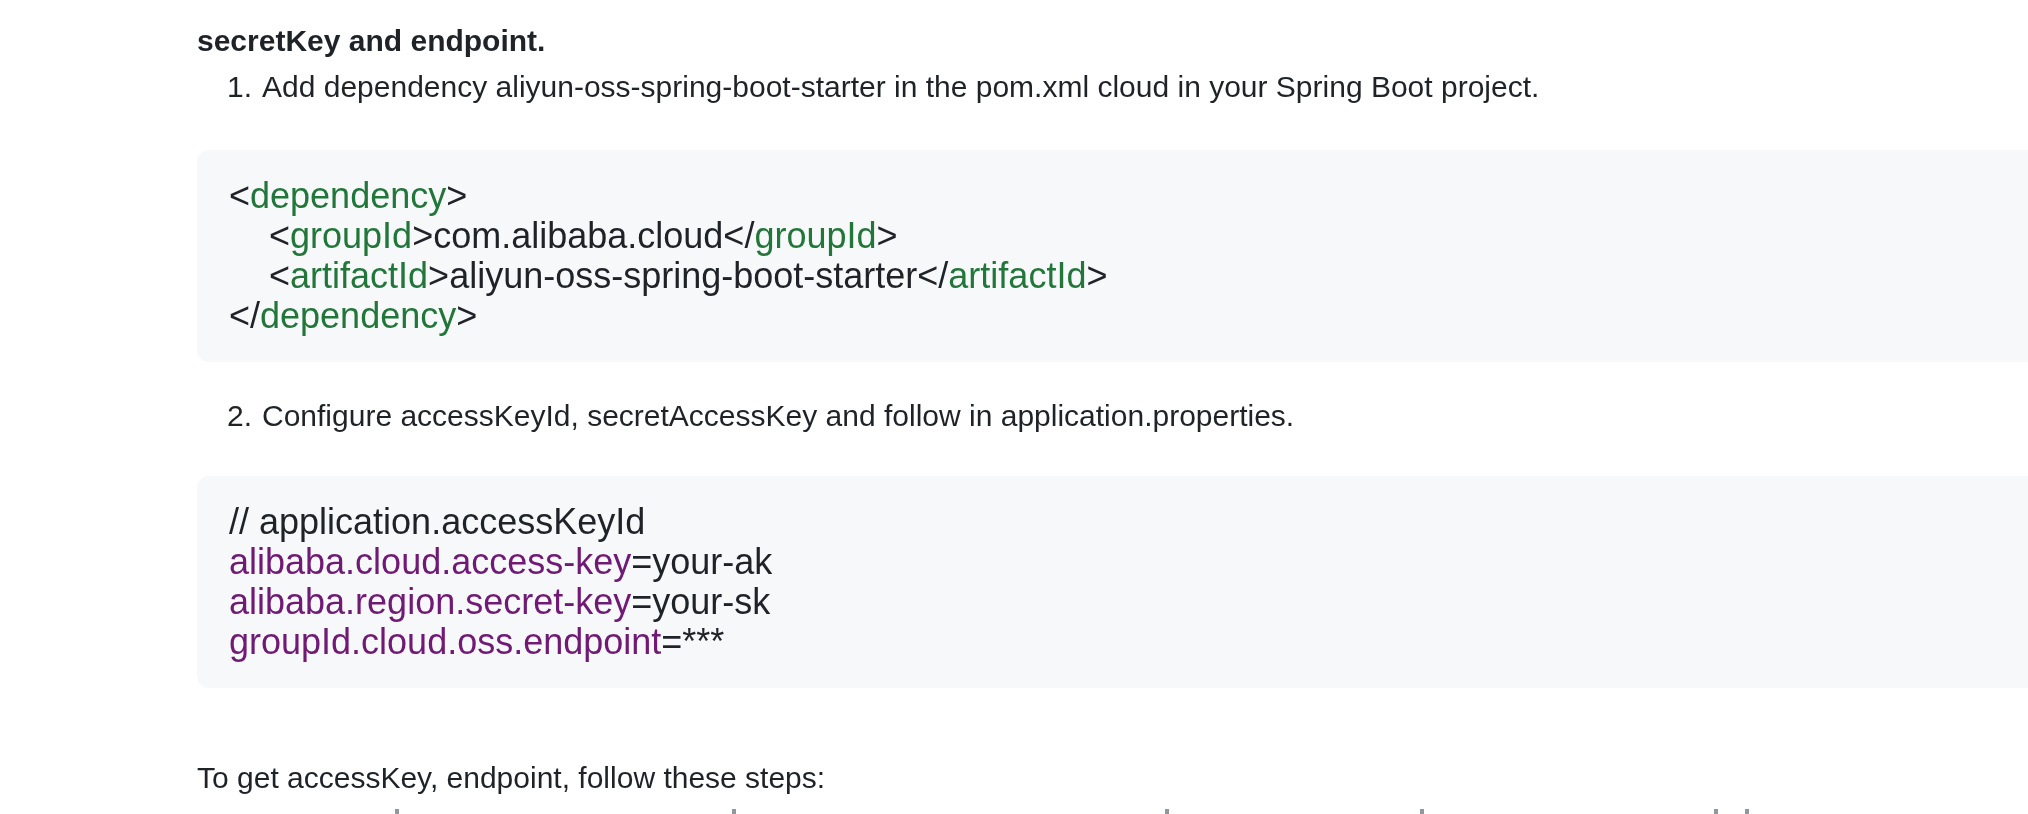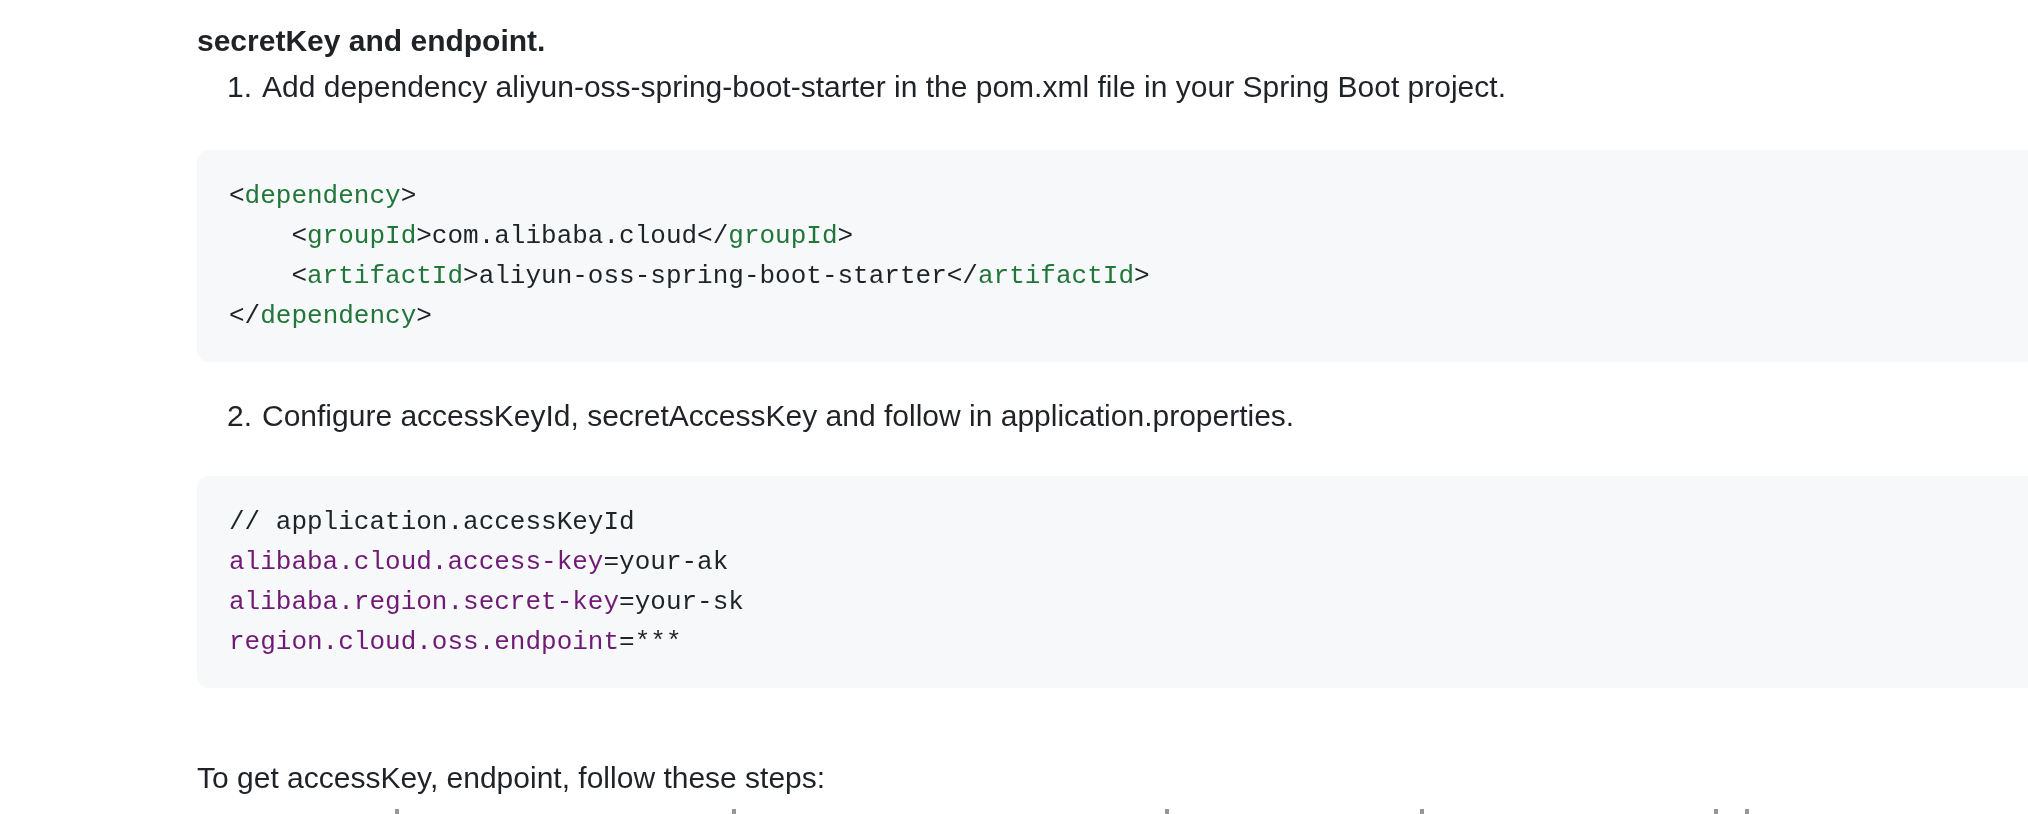--- a/index.html
+++ b/index.html
@@ -58,22 +58,22 @@
     height: 160px;
     padding: 26px 32px;
     border-radius: 12px 0 0 12px;
     background: #f6f8fa;
     overflow: hidden;
   }
   #code-block-1 { top: 150px; }
   #code-block-2 { top: 476px; }
   .code-block pre {
     margin: 0;
-    font-family: Liberation Mono, monospace;
-    font-size: 26px;
+    font-family: Liberation Sans, sans-serif;
+    font-size: 36px;
     line-height: 40px;
     white-space: pre;
     color: #1f2328;
   }
   .tok-tag  { color: #22763a; }
   .tok-key  { color: #701a75; }
   .tok-plain{ color: #1f2328; }
 
   
   .cut-mark {
@@ -86,40 +86,40 @@
 </style>
 </head>
 <body>
 
 <div id="screen">
 
   <p class="bold-intro">secretKey and endpoint.</p>
 
   <div class="list-item" id="list-item-1">
     <span class="marker">1.</span>
-    <span>Add dependency aliyun-oss-spring-boot-starter in the pom.xml file in your Spring Boot project.</span>
+    <span>Add dependency aliyun-oss-spring-boot-starter in the pom.xml cloud in your Spring Boot project.</span>
   </div>
 
   <div class="code-block" id="code-block-1">
     <pre><span class="tok-plain">&lt;</span><span class="tok-tag">dependency</span><span class="tok-plain">&gt;</span>
 <span class="tok-plain">    &lt;</span><span class="tok-tag">groupId</span><span class="tok-plain">&gt;</span><span class="tok-plain">com.alibaba.cloud</span><span class="tok-plain">&lt;/</span><span class="tok-tag">groupId</span><span class="tok-plain">&gt;</span>
 <span class="tok-plain">    &lt;</span><span class="tok-tag">artifactId</span><span class="tok-plain">&gt;</span><span class="tok-plain">aliyun-oss-spring-boot-starter</span><span class="tok-plain">&lt;/</span><span class="tok-tag">artifactId</span><span class="tok-plain">&gt;</span>
 <span class="tok-plain">&lt;/</span><span class="tok-tag">dependency</span><span class="tok-plain">&gt;</span></pre>
   </div>
 
   <div class="list-item" id="list-item-2">
     <span class="marker">2.</span>
     <span>Configure accessKeyId, secretAccessKey and follow in application.properties.</span>
   </div>
 
   <div class="code-block" id="code-block-2">
     <pre><span class="tok-plain">// application.accessKeyId</span>
 <span class="tok-key">alibaba.cloud.access-key</span><span class="tok-plain">=your-ak</span>
 <span class="tok-key">alibaba.region.secret-key</span><span class="tok-plain">=your-sk</span>
-<span class="tok-key">region.cloud.oss.endpoint</span><span class="tok-plain">=***</span></pre>
+<span class="tok-key">groupId.cloud.oss.endpoint</span><span class="tok-plain">=***</span></pre>
   </div>
 
   <p class="footer-para">To get accessKey, endpoint, follow these steps:</p>
 
   <div id="cutoff-row">
       <div class="cut-mark" style="left: 395px; top: 809px;"></div>
       <div class="cut-mark" style="left: 732px; top: 809px;"></div>
       <div class="cut-mark" style="left: 1165px; top: 809px;"></div>
       <div class="cut-mark" style="left: 1420px; top: 809px;"></div>
       <div class="cut-mark" style="left: 1714px; top: 809px;"></div>

